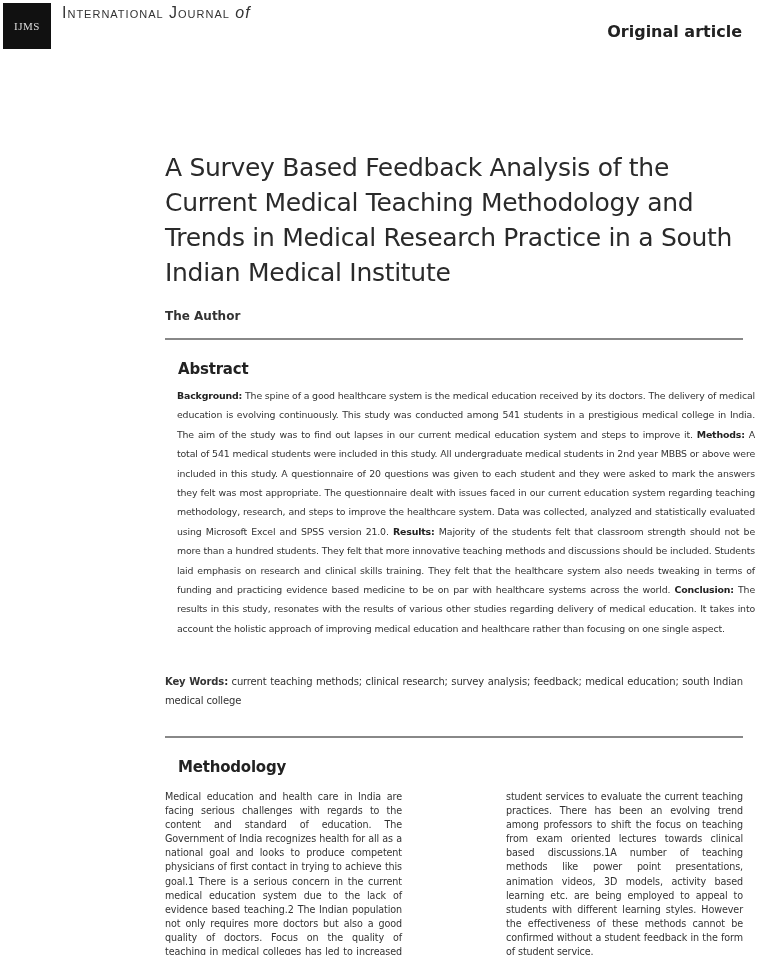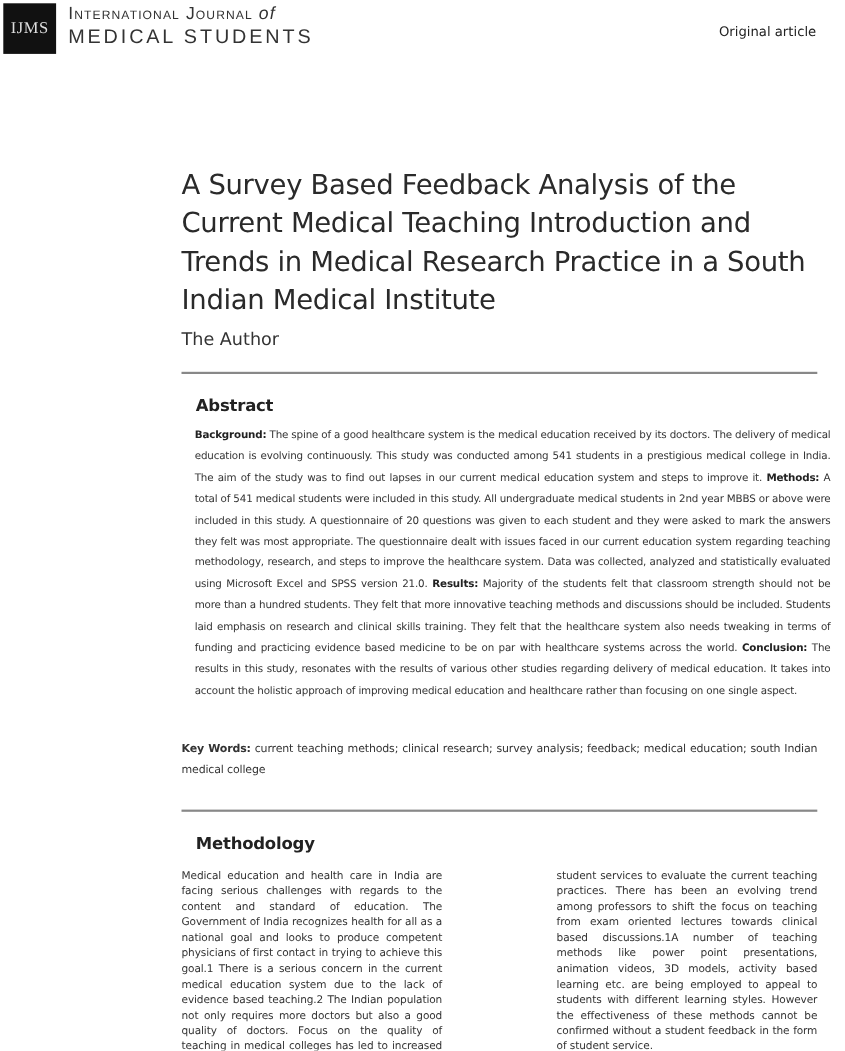--- a/index.html
+++ b/index.html
@@ -1,47 +1,46 @@
 <!DOCTYPE html>
 <html><head>
 <meta charset="utf-8">
 <style>
   html, body { margin: 0; padding: 0; background: #ffffff; }
   body { width: 768px; height: 955px; position: relative; overflow: hidden; color: #222; font-family: "DejaVu Sans", sans-serif; }
   .logo-box { position: absolute; left: 3px; top: 3px; width: 48px; height: 46px; background: #111; display: flex; align-items: center; justify-content: center; }
-  .logo-box span { color: #ddd; font-family: "Liberation Serif", serif; font-size: 15px; letter-spacing: 0.5px; }
+  .logo-box span { color: #ddd; font-family: "Liberation Serif", serif; font-size: 11px; letter-spacing: 0.5px; }
   .journal { position: absolute; left: 62px; top: 4px; font-family: Liberation Sans, sans-serif; color: #333; }
   .journal .l1 { font-size: 16px; letter-spacing: 1px; font-variant: small-caps; line-height: 18px; }
   .journal .l1 i { font-style: italic; font-variant: normal; }
   .journal .l2 { font-size: 18px; letter-spacing: 2.6px; line-height: 22px; }
-  .article-type { position: absolute; right: 26px; top: 22px; font-size: 12px; font-weight: normal; color: #222; font-family: "DejaVu Sans", sans-serif; }
+  .article-type { position: absolute; right: 26px; top: 22px; font-size: 16px; font-weight: bold; color: #222; font-family: "DejaVu Sans", sans-serif; }
   .title { position: absolute; left: 165px; top: 150px; width: 590px; font-size: 25px; line-height: 35px; color: #2a2a2a; font-family: "DejaVu Sans", sans-serif; font-weight: normal; margin: 0; letter-spacing: -0.3px; }
-  .author { position: absolute; left: 165px; top: 299px; font-size: 16px; color: #333; }
+  .author { position: absolute; left: 165px; top: 309px; font-size: 12px; color: #333; font-weight: bold; }
   .rule { position: absolute; left: 165px; width: 578px; height: 2px; background: #888; }
   .section-head { position: absolute; left: 178px; font-size: 15px; font-weight: bold; color: #222; margin: 0; letter-spacing: -0.2px; }
   .abstract-body { position: absolute; left: 177px; top: 386px; width: 578px; font-size: 9.4px; line-height: 19.4px; text-align: justify; color: #333; letter-spacing: -0.15px; }
   .abstract-body b { color: #222; }
   .keywords { position: absolute; left: 165px; top: 672px; width: 578px; font-size: 10px; line-height: 19.4px; text-align: justify; color: #333; letter-spacing: -0.15px; }
   .col { position: absolute; top: 790px; width: 237px; font-size: 9.6px; line-height: 14.1px; text-align: justify; color: #333; font-family: "DejaVu Sans", sans-serif; letter-spacing: -0.1px; }
   .col.left { left: 165px; }
   .col.right { left: 506px; }
 </style>
 </head>
 <body>
 
 <div class="logo-box">
   <span>IJMS</span>
 </div>
 <div class="journal">
   <div class="l1"><span>International Journal</span> <i>of</i></div>
-  <div class="l2">MEDICAL  STUDENTS</div>
 </div>
 <div class="article-type">Original article</div>
 
-<h1 class="title">A Survey Based Feedback Analysis of the Current Medical Teaching Introduction and Trends in Medical Research Practice in a South Indian Medical Institute</h1>
+<h1 class="title">A Survey Based Feedback Analysis of the Current Medical Teaching Methodology and Trends in Medical Research Practice in a South Indian Medical Institute</h1>
 <div class="author">The Author</div>
 
 <div class="rule" style="top:338px;"></div>
 <h2 class="section-head" style="top:360px;">Abstract</h2>
 
 <div class="abstract-body">
   <b>Background:</b><span> The spine of a good healthcare system is the medical education received by its doctors. The delivery of medical education is evolving continuously. This study was conducted among 541 students in a prestigious medical college in India. The aim of the study was to find out lapses in our current medical education system and steps to improve it. </span><b>Methods:</b><span> A total of 541 medical students were included in this study. All undergraduate medical students in 2nd year MBBS or above were included in this study. A questionnaire of 20 questions was given to each student and they were asked to mark the answers they felt was most appropriate. The questionnaire dealt with issues faced in our current education system regarding teaching methodology, research, and steps to improve the healthcare system. Data was collected, analyzed and statistically evaluated using Microsoft Excel and SPSS version 21.0. </span><b>Results:</b><span> Majority of the students felt that classroom strength should not be more than a hundred students. They felt that more innovative teaching methods and discussions should be included. Students laid emphasis on research and clinical skills training. They felt that the healthcare system also needs tweaking in terms of funding and practicing evidence based medicine to be on par with healthcare systems across the world. </span><b>Conclusion:</b><span> The results in this study, resonates with the results of various other studies regarding delivery of medical education. It takes into account the holistic approach of improving medical education and healthcare rather than focusing on one single aspect.</span>
 </div>
 
 <div class="keywords">

